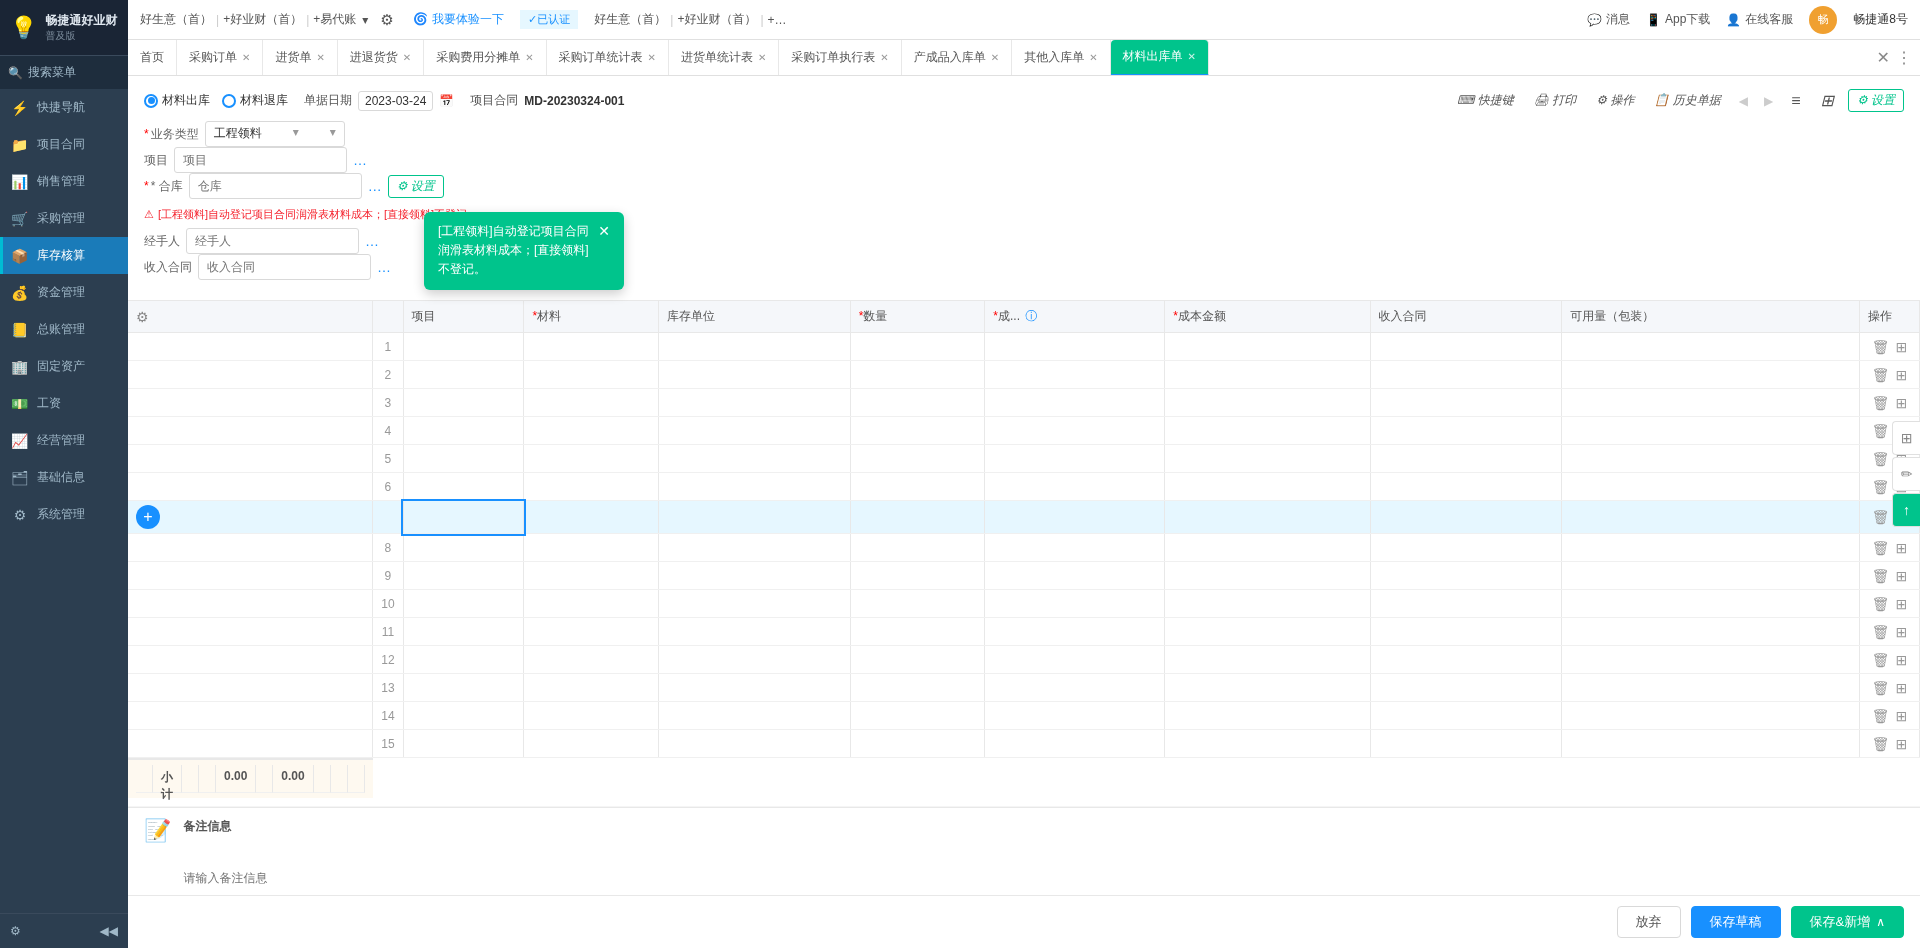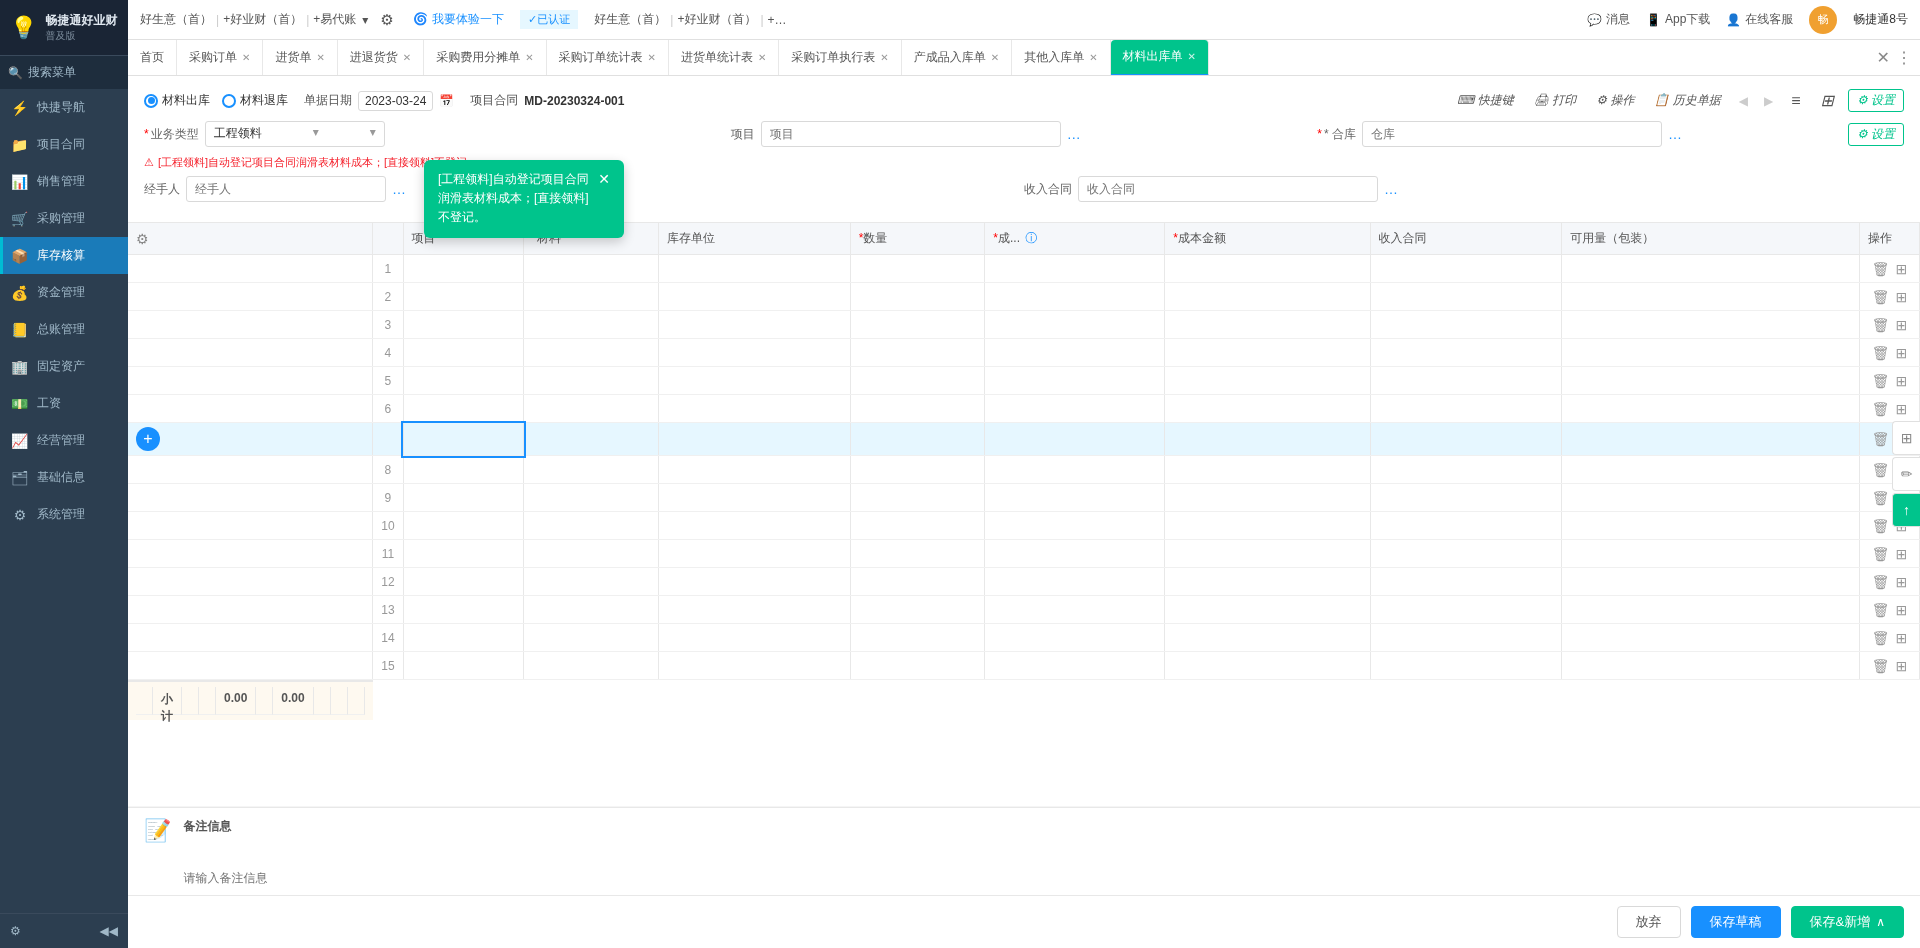--- a/index.html
+++ b/index.html
@@ -44,21 +44,21 @@
     .radio-group { display: flex; align-items: center; gap: 12px; }
     .radio-item { display: flex; align-items: center; gap: 4px; cursor: pointer; font-size: 12px; }
     .radio-dot { width: 14px; height: 14px; border-radius: 50%; border: 2px solid #1890ff; display: flex; align-items: center; justify-content: center; }
     .radio-dot.checked::after { content: ''; width: 7px; height: 7px; border-radius: 50%; background: #1890ff; }
     .date-field { display: flex; align-items: center; gap: 6px; font-size: 12px; color: #555; }
     .date-value { color: #333; }
     .order-field { display: flex; align-items: center; gap: 6px; font-size: 12px; color: #555; }
     .form-toolbar { display: flex; align-items: center; gap: 8px; margin-left: auto; font-size: 12px; color: #555; }
     .form-toolbar-btn { display: flex; align-items: center; gap: 3px; cursor: pointer; padding: 3px 6px; border-radius: 3px; font-style: italic; }
 
-    .form-row { display: flex; align-items: flex-start; margin-bottom: 8px; flex-wrap: wrap; }
+    .form-row { display: flex; align-items: flex-start; margin-bottom: 8px; flex-wrap: wrap; flex-direction: column; }
     .form-field { display: flex; align-items: center; gap: 6px; font-size: 12px; flex: 1; min-width: 200px; }
     .form-label { color: #666; white-space: nowrap; }
     .form-label.required::before { content: '*'; color: red; margin-right: 2px; }
     .form-input { border: 1px solid #d9d9d9; border-radius: 3px; padding: 3px 8px; font-size: 12px; color: #333; flex: 1; min-width: 120px; max-width: 200px; height: 26px; }
     .form-input-select { border: 1px solid #d9d9d9; border-radius: 3px; padding: 3px 8px; font-size: 12px; color: #333; flex: 1; min-width: 120px; max-width: 200px; height: 26px; display: flex; align-items: flex-start; justify-content: space-between; cursor: pointer; background: #fff; }
     .form-input-select:after { content: '▾'; color: #999; }
     .form-dots { color: #1890ff; cursor: pointer; font-size: 14px; }
 
     .warning-msg { color: #f5222d; font-size: 11px; margin-top: 3px; display: flex; align-items: center; gap: 4px; }
 

